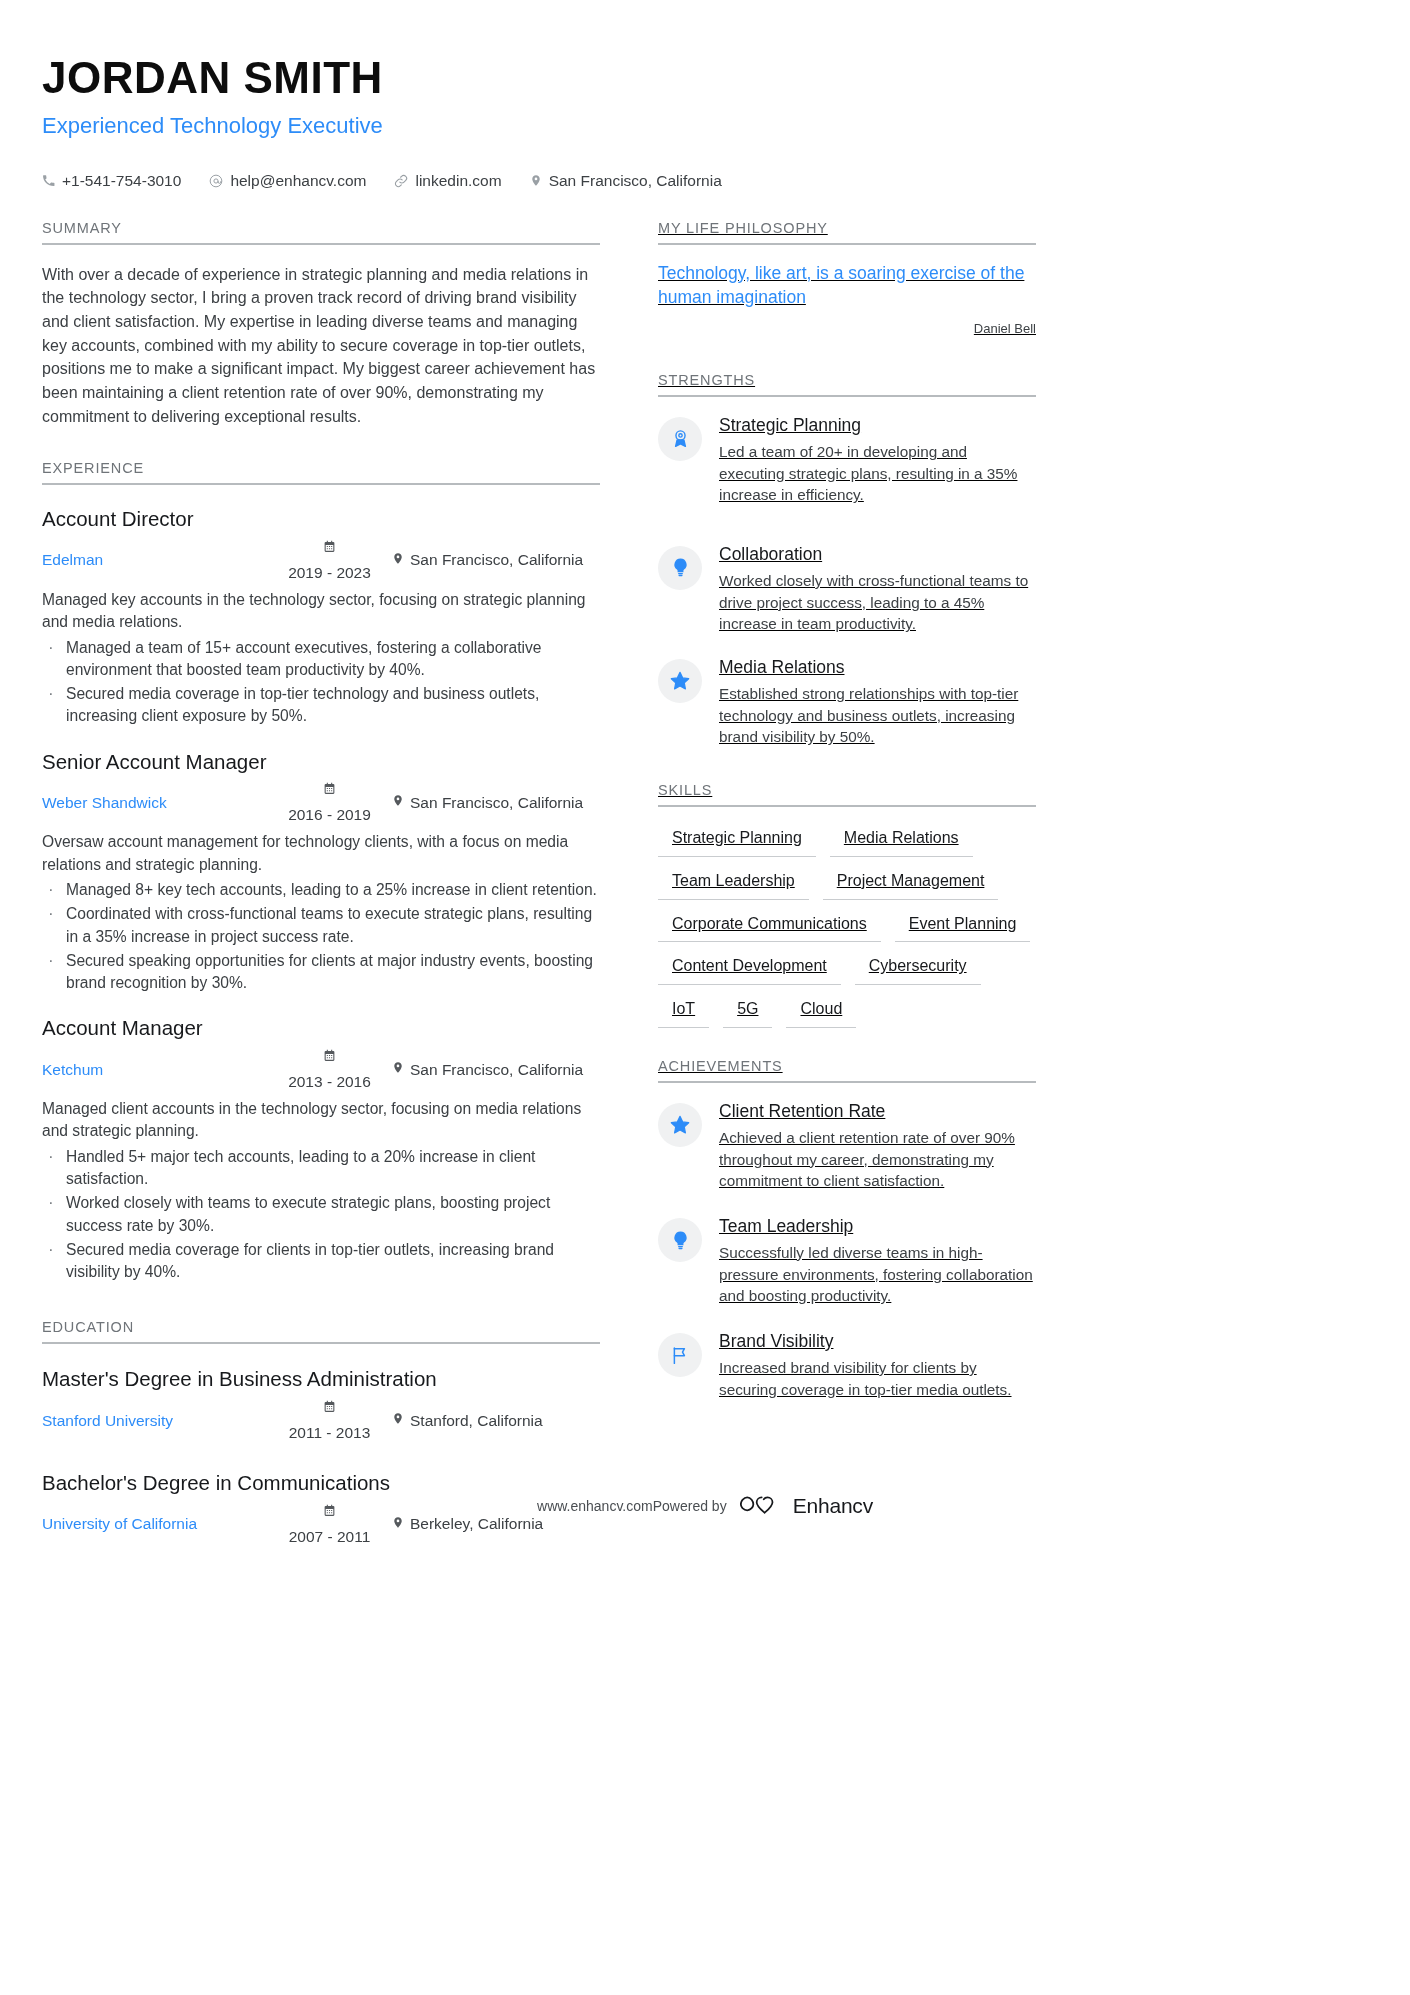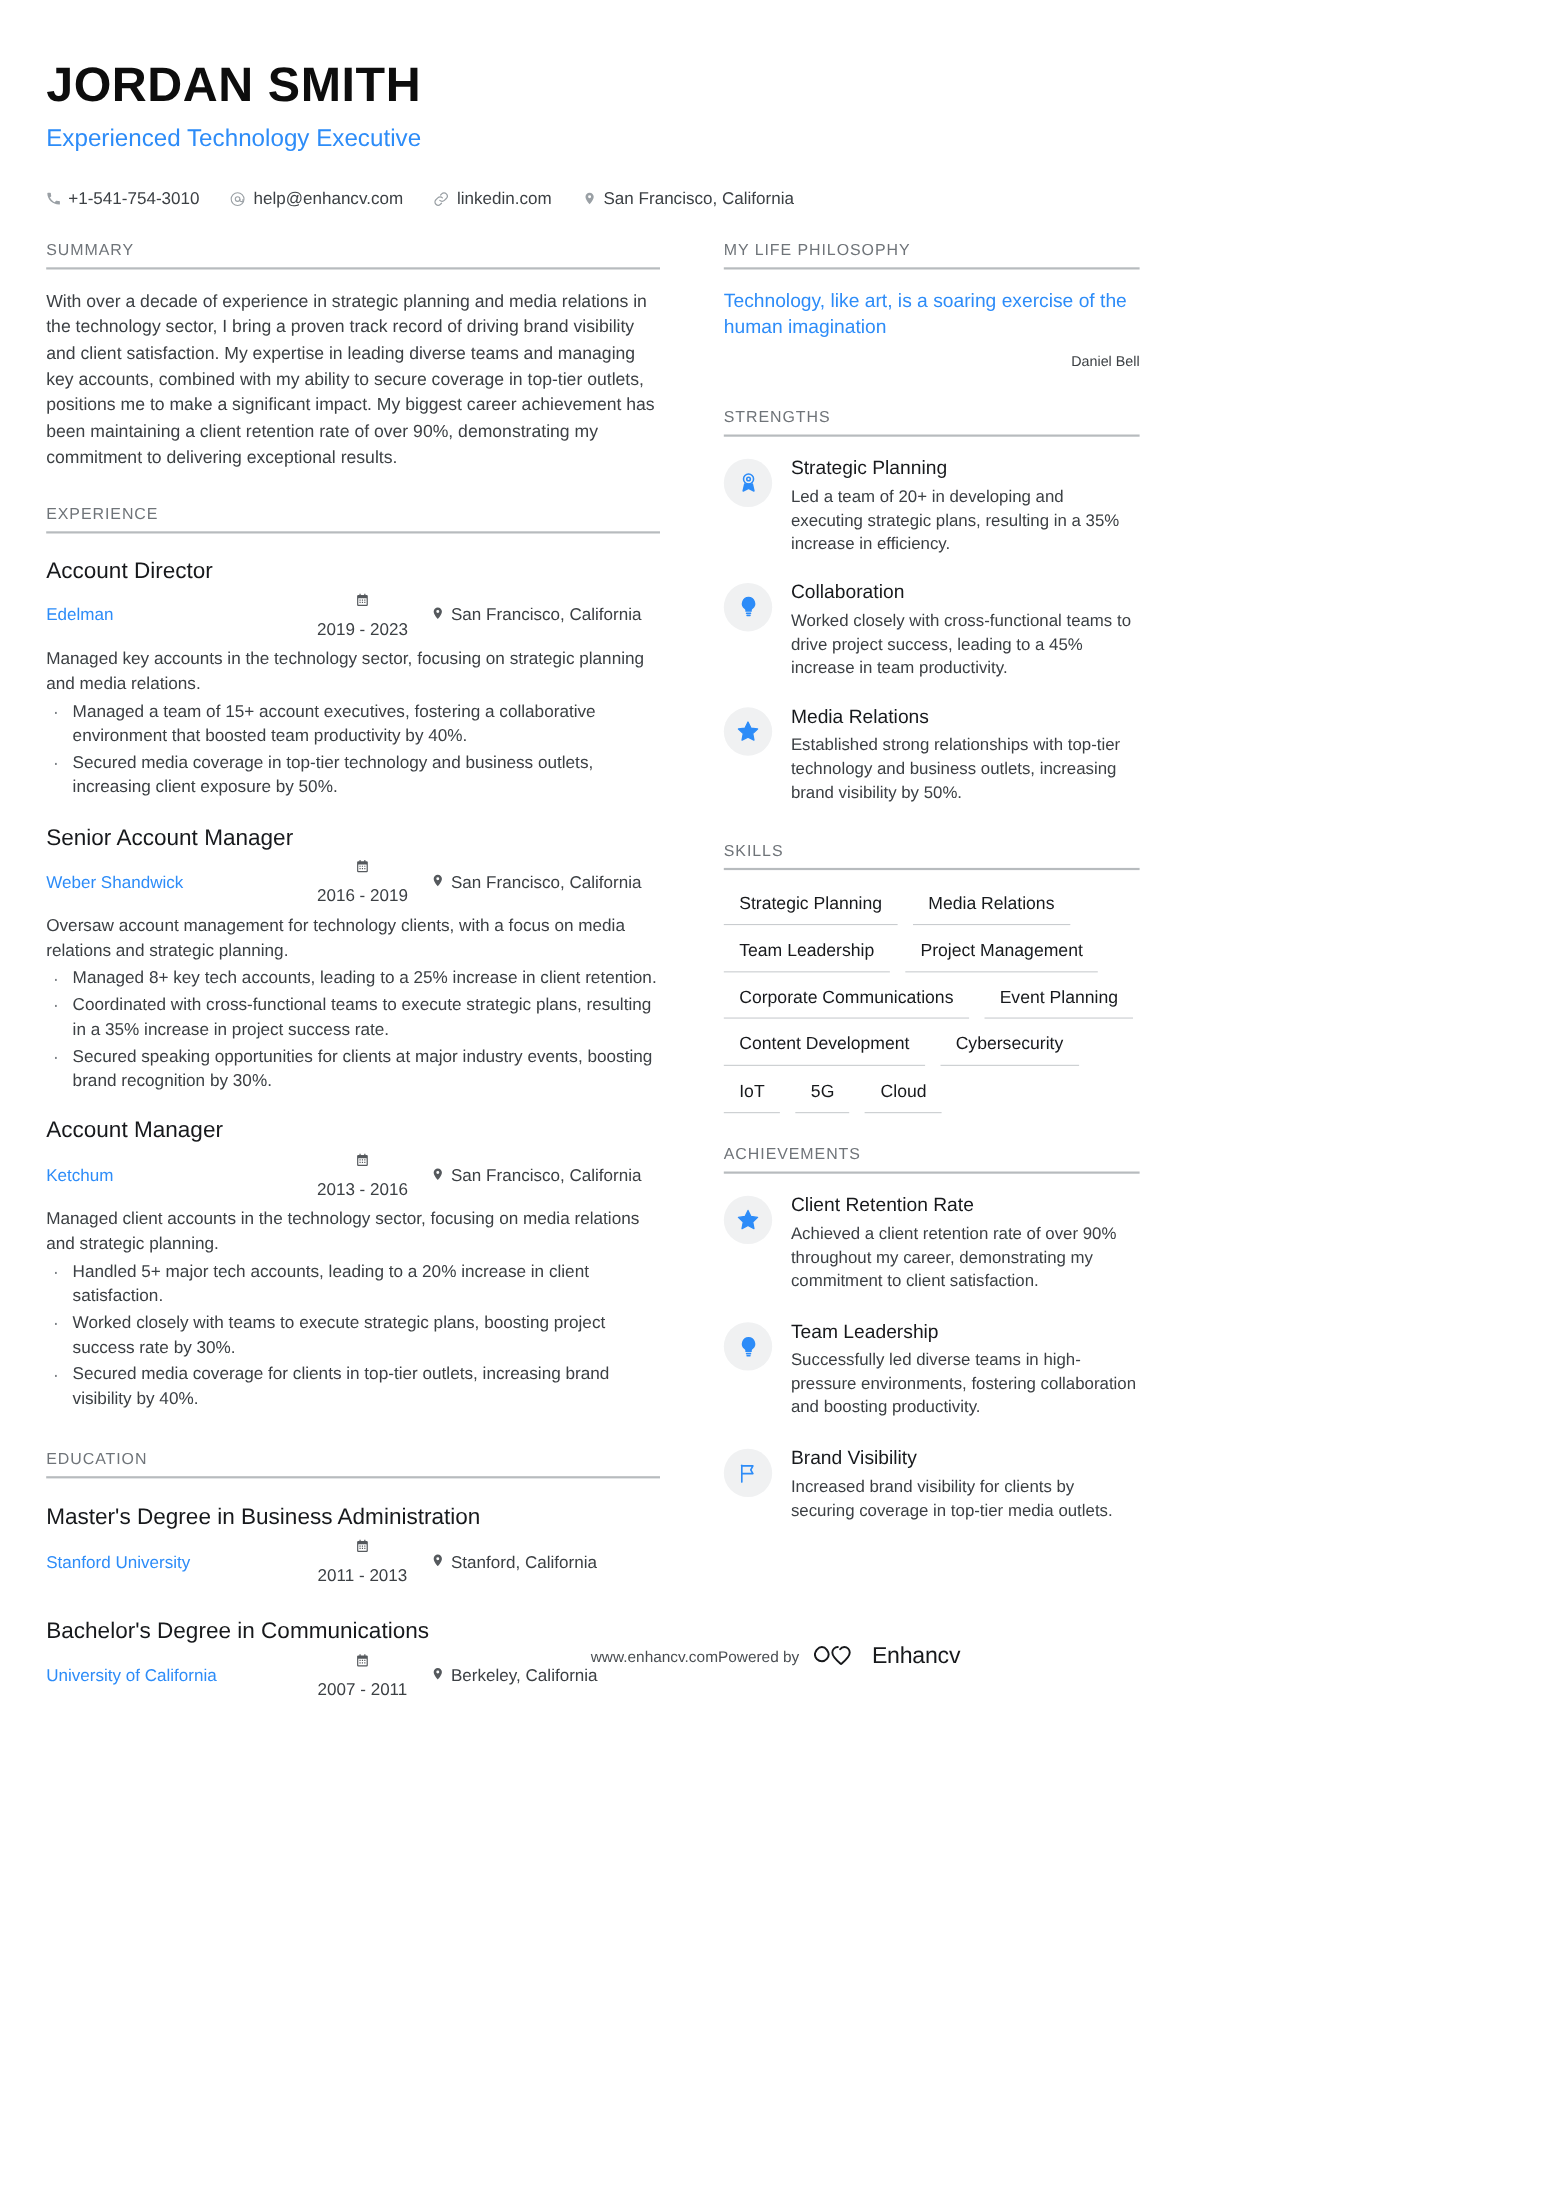--- a/index.html
+++ b/index.html
@@ -46,21 +46,21 @@
   .contact-item { display: flex; align-items: center; gap: 7px; }
   .contact-item svg { display: block; }
 
   
   .columns {
     display: flex;
     margin-top: 30px;
     gap: 58px;
   }
   .col-left { width: 558px; flex: none; }
-  .col-right { width: 378px; flex: none; }
+  .col-right { width: 378px; flex: none; text-decoration: underline; }
 
   
   .section { margin-bottom: 4px; }
   .sec-head {
     font-size: 14.5px;
     letter-spacing: 0.85px;
     color: #6f7479;
     text-transform: uppercase;
     padding-bottom: 7px;
     border-bottom: 2.5px solid #b7bbbe;
@@ -430,21 +430,21 @@
               <circle cx="12" cy="8.5" r="1.9"></circle>
               <path d="M8.2 13.2 6.4 21l5.6-2.8 5.6 2.8-1.8-7.8" fill="#2d8cf8" stroke="#2d8cf8" stroke-linejoin="round"></path>
             </svg>
           </span>
           <div class="item-body">
             <div class="item-title">Strategic Planning</div>
             <div class="item-desc">Led a team of 20+ in developing and executing strategic plans, resulting in a 35% increase in efficiency.</div>
           </div>
         </div>
 
-        <div class="item-row" style="margin-top:22px;">
+        <div class="item-row" style="margin-top:38px;">
           <span class="icon-circle">
             <svg width="21" height="21" viewBox="0 0 24 24" fill="none" stroke="#2d8cf8" stroke-width="1.7" stroke-linecap="round">
               <path d="M12 2.5a6.2 6.2 0 0 0-3.6 11.2c.7.5 1.1 1.3 1.1 2.1v.7h5v-.7c0-.8.4-1.6 1.1-2.1A6.2 6.2 0 0 0 12 2.5z" fill="#2d8cf8" stroke="#2d8cf8"></path>
               <path d="M10 19h4M10.5 21.2h3" stroke="#2d8cf8"></path>
             </svg>
           </span>
           <div class="item-body">
             <div class="item-title">Collaboration</div>
             <div class="item-desc">Worked closely with cross-functional teams to drive project success, leading to a 45% increase in team productivity.</div>
           </div>

